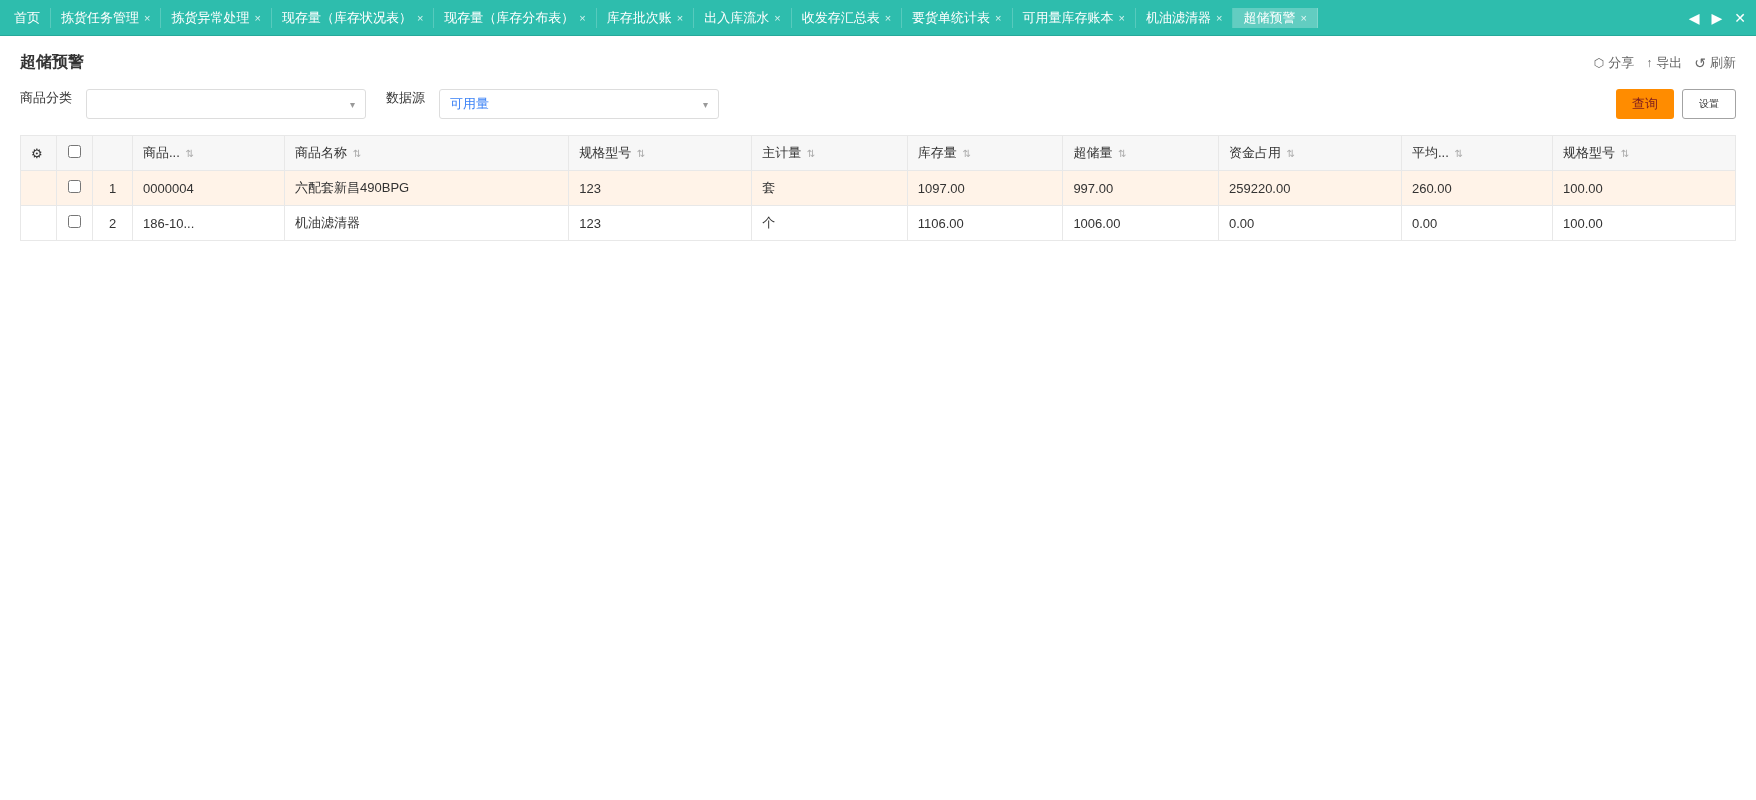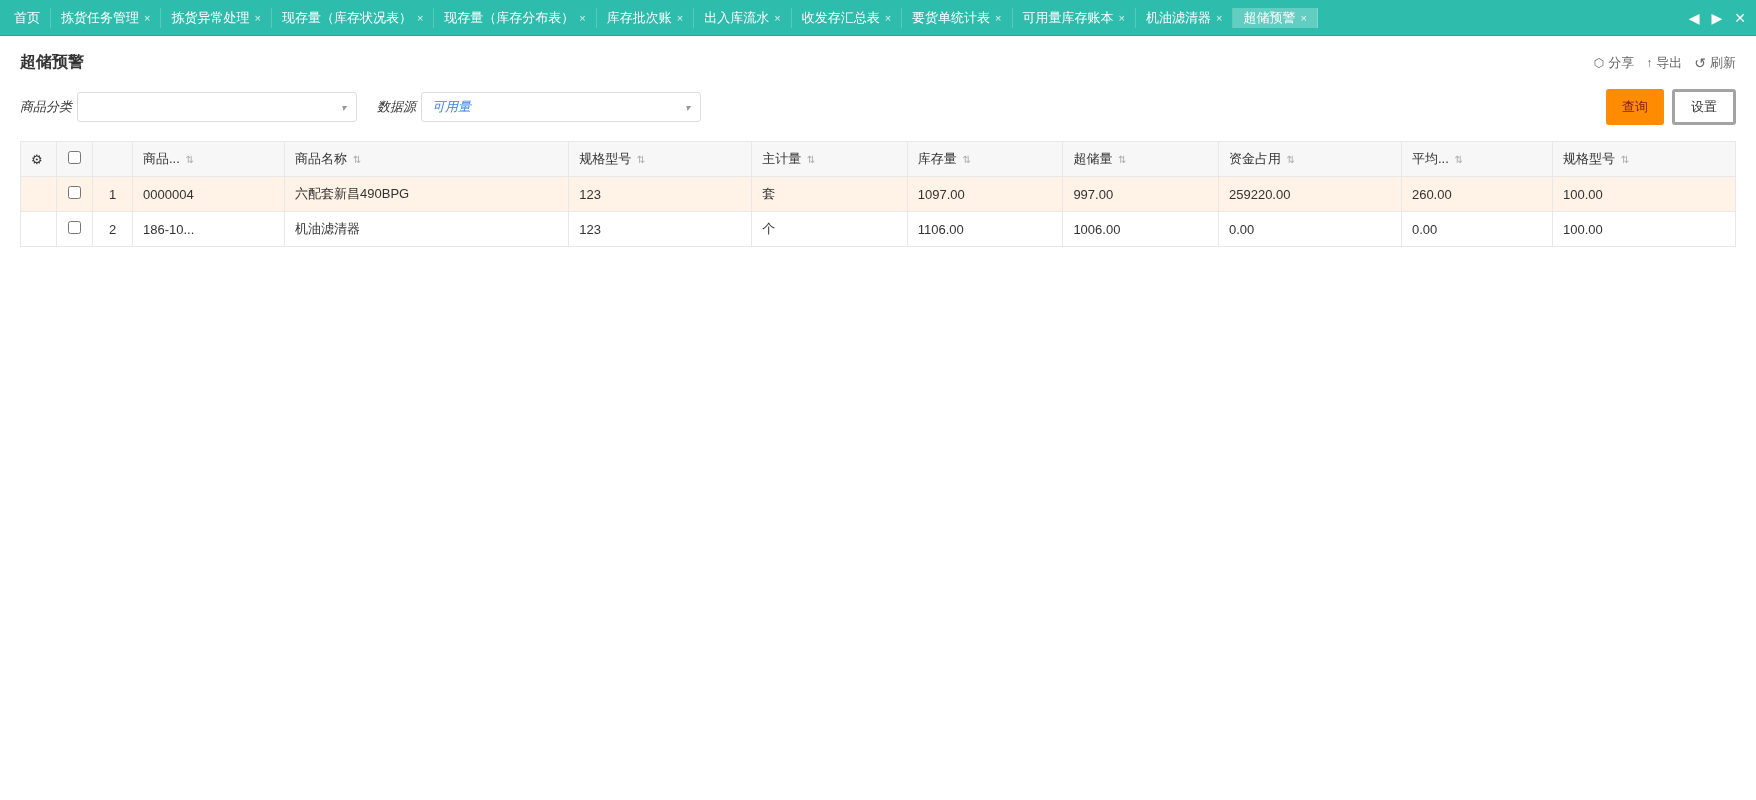--- a/index.html
+++ b/index.html
@@ -86,23 +86,21 @@
     
     .filter-row {
       display: flex;
       align-items: center;
       gap: 20px;
       margin-bottom: 16px;
       flex-wrap: wrap;
     }
     .filter-item {
       display: flex;
-      align-items: center;
-      gap: 5px;
-      font-style: italic;
+      gap: 14px;
     }
     .filter-label {
       color: #333;
       font-size: 13px;
       white-space: nowrap;
     }
     .filter-select {
       display: flex;
       align-items: center;
       border: 1px solid #ddd;
@@ -126,25 +124,25 @@
       color: #7f1d1d;
       border: none;
       border-radius: 3px;
       padding: 6px 16px;
       cursor: pointer;
       font-size: 13px;
     }
     .btn-settings {
       background: #fff;
       color: #333;
-      border: 3px solid #a3a3a3;
+      border: 1px solid #a3a3a3;
       border-radius: 3px;
       padding: 6px 16px;
       cursor: pointer;
-      font-size: 13px;
+      font-size: 10px;
     }
 
     
     .data-table {
       width: 100%;
       border-collapse: collapse;
       border: 1px solid #e8e8e8;
     }
     .data-table th {
       background: #f7f7f7;

